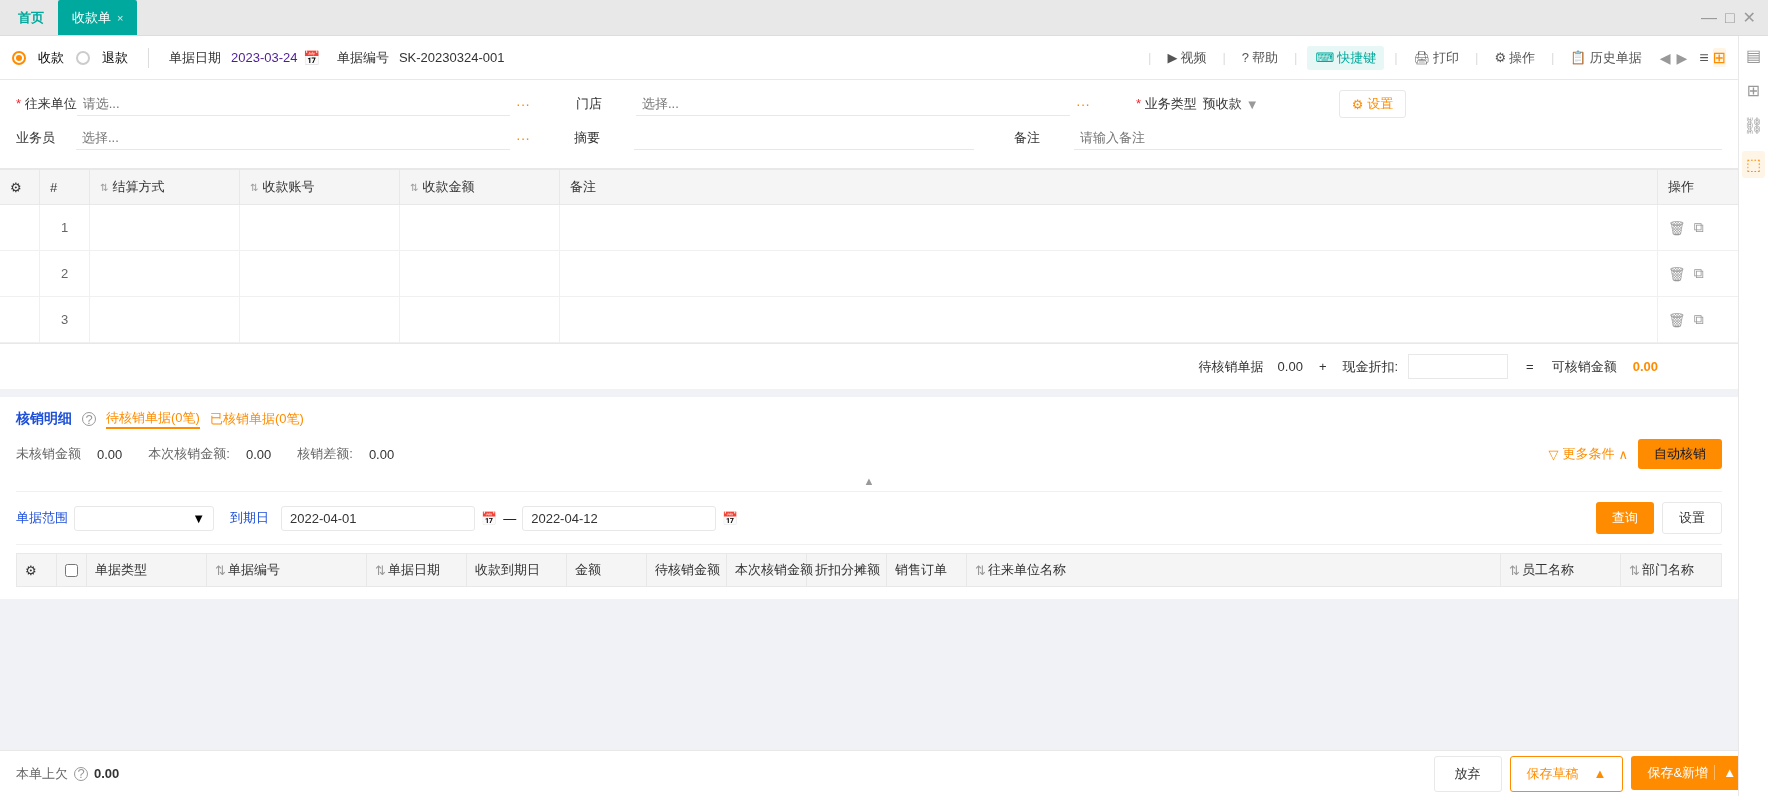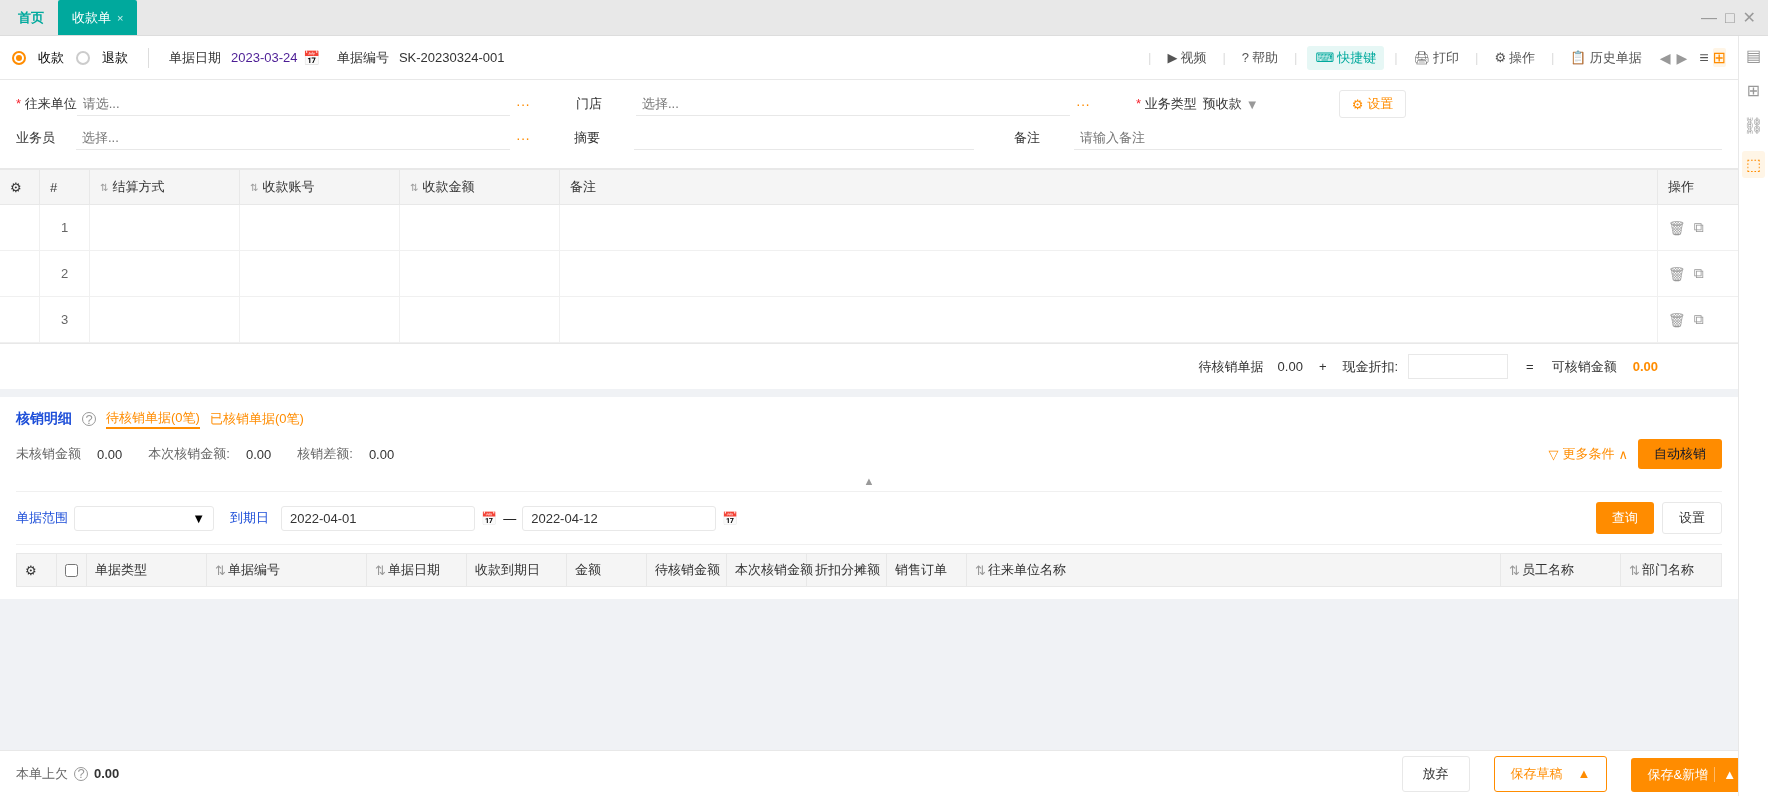--- a/index.html
+++ b/index.html
@@ -177,21 +177,21 @@
     .sub-th:last-child { border-right: none; }
 
     
     .bottom-bar {
       position: fixed; bottom: 0; left: 0; right: 0; height: 46px;
       background: #fff; border-top: 1px solid #e8e8e8;
       display: flex; align-items: center; padding: 0 16px; gap: 10px;
     }
     .bottom-left { display: flex; align-items: center; gap: 6px; color: #666; }
     .bottom-value { color: #333; font-weight: bold; }
-    .bottom-right { margin-left: auto; display: flex; align-items: flex-end; gap: 24px; }
+    .bottom-right { margin-left: auto; display: flex; align-items: flex-start; gap: 8px; }
     .btn-discard {
       background: #fff; border: 1px solid #e8e8e8; color: #333; padding: 8px 20px;
       cursor: pointer; border-radius: 3px; font-size: 13px;
     }
     .btn-draft {
       background: #fff; border: 1px solid #ff8c00; color: #ff8c00; padding: 8px 16px;
       cursor: pointer; border-radius: 3px; font-size: 13px; display: flex; align-items: center; gap: 6px;
     }
     .btn-save {
       background: #ff8c00; border: none; color: #fff; padding: 8px 16px;

